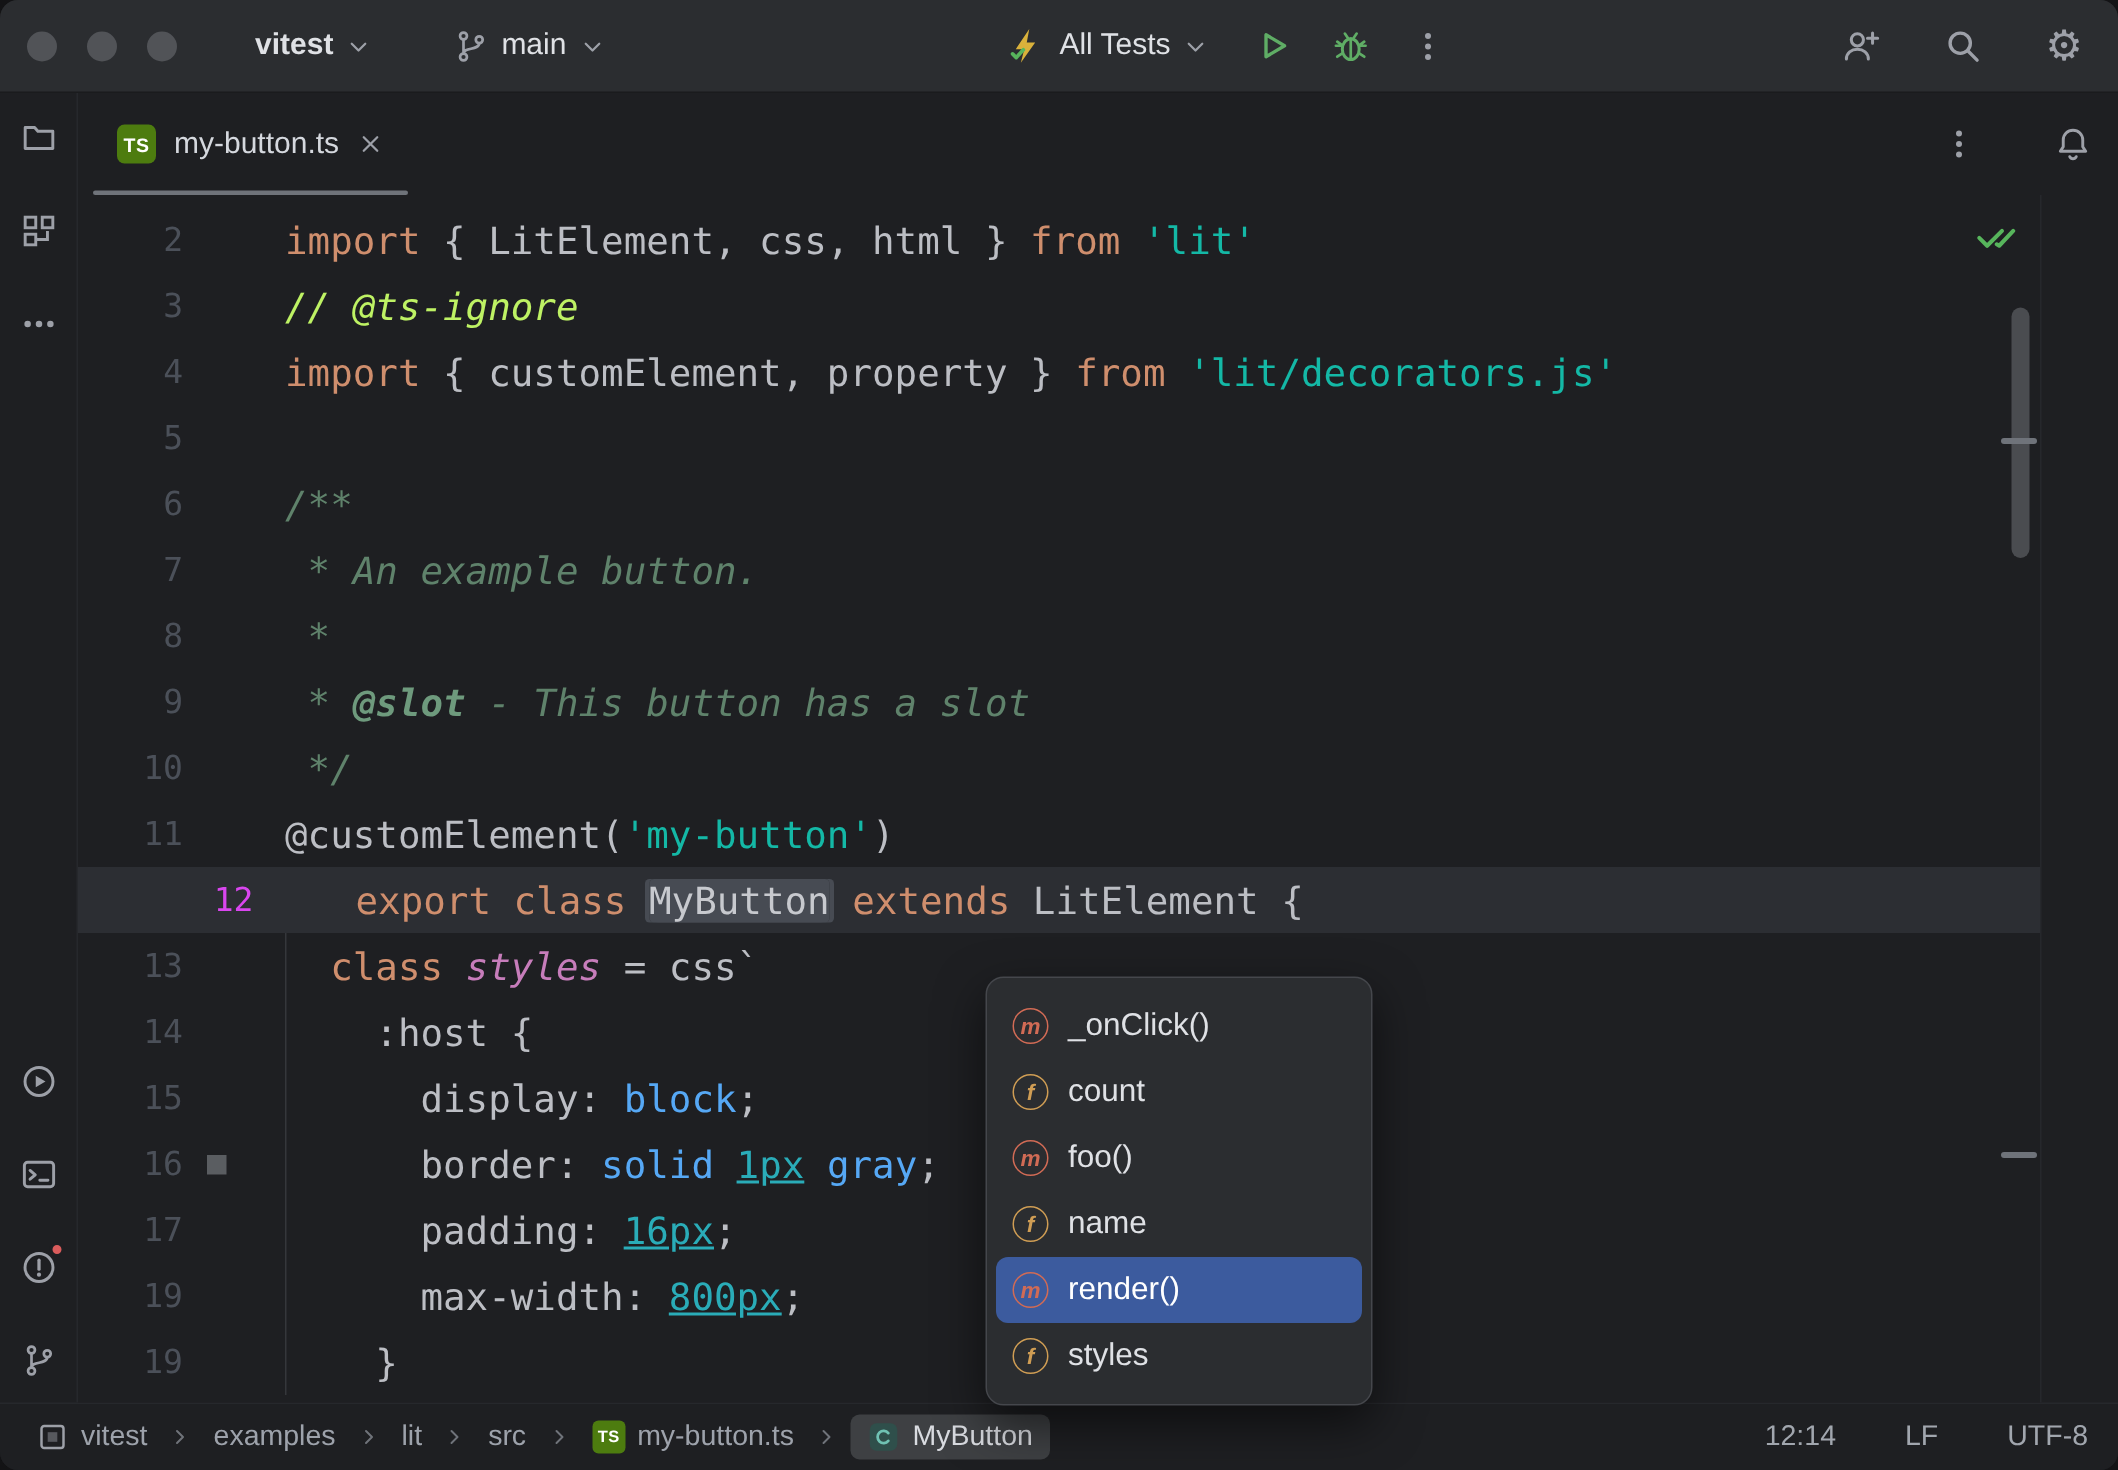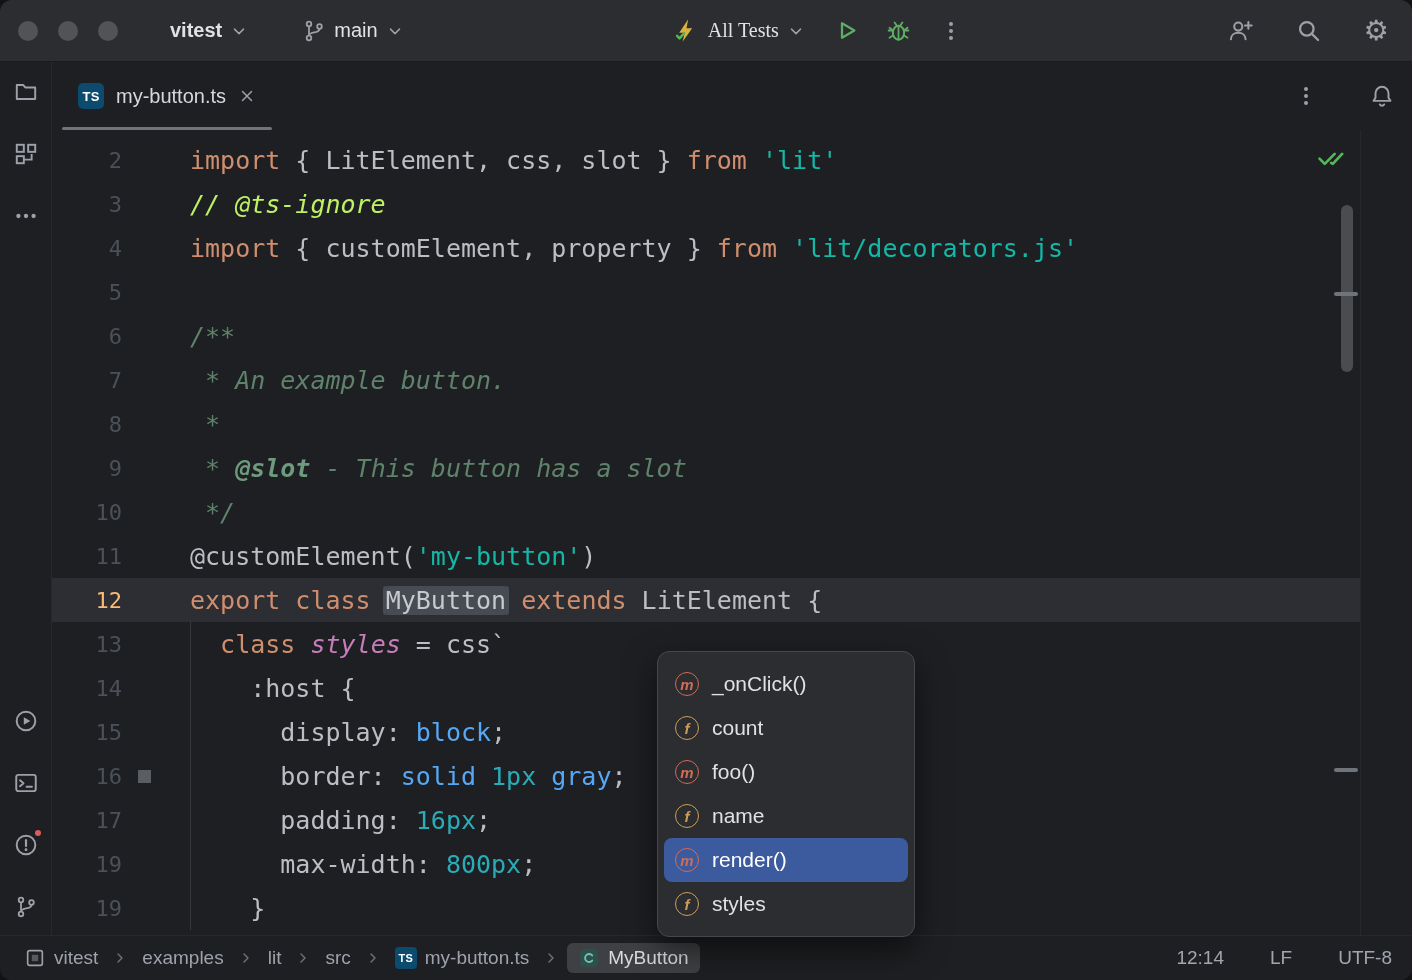--- a/index.html
+++ b/index.html
@@ -6,64 +6,64 @@
   html,body { width:1412px; height:980px; background:#131315; font-family:"Liberation Sans",sans-serif; overflow:hidden; }
   .window { position:relative; width:1412px; height:980px; background:#1e1f22; border-radius:12px; overflow:hidden; display:flex; flex-direction:column; }
 
   
   .titlebar { flex:0 0 62px; height:62px; background:#2b2d30; border-bottom:1px solid #1a1b1d; display:flex; align-items:center; padding:0 14px 0 18px; }
   .traffic { display:flex; gap:20px; margin-right:44px; }
   .light { width:20px; height:20px; border-radius:50%; background:#515357; }
   .tb-left { display:flex; align-items:center; gap:38px; }
   .tb-item { display:flex; align-items:center; gap:8px; color:#dfe1e5; font-size:20px; padding:6px 8px; border-radius:8px; }
   .project-name { font-weight:700; }
-  .tb-center { flex:1; display:flex; align-items:center; justify-content:center; gap:16px;font-family:Liberation Serif, serif; }
+  .tb-center { flex:1; display:flex; align-items:center; justify-content:center; gap:16px; }
   .tb-right { display:flex; align-items:center; gap:32px; padding-right:4px; }
   .tb-icon-btn { width:36px; height:36px; display:flex; align-items:center; justify-content:center; border-radius:8px; }
   .icon { display:inline-flex; align-items:center; justify-content:center; }
 
   
   .main { flex:1; display:flex; min-height:0; }
   .sidebar { width:52px; flex:0 0 52px; display:flex; flex-direction:column; justify-content:space-between; align-items:center; padding:10px 0 8px; border-right:1px solid #26282c; }
   .side-group { display:flex; flex-direction:column; gap:22px; align-items:center; }
   .side-btn { width:40px; height:40px; display:flex; align-items:center; justify-content:center; border-radius:8px; position:relative; }
   .badge-dot { position:absolute; top:3px; right:3px; width:10px; height:10px; border-radius:50%; background:#db5c5c; border:2px solid #1e1f22; }
 
   .content { flex:1; display:flex; flex-direction:column; min-width:0; }
 
   
   .tabbar { flex:0 0 68px; height:68px; display:flex; align-items:center; background:#1e1f22; padding-left:8px; }
   .tab { position:relative; height:100%; display:flex; align-items:center; gap:12px; padding:0 18px; }
   .tab.active::after { content:""; position:absolute; left:2px; right:2px; bottom:0; height:3px; background:#6f737a; border-radius:2px; }
   .tab-label { color:#d5d8de; font-size:20px; }
-  .ts-badge { width:26px; height:26px; flex:0 0 26px; border-radius:5px; background:#0c4a6e; color:#fff; font-size:13px; font-weight:700; display:flex; align-items:center; justify-content:center; letter-spacing:.3px; }
+  .ts-badge { width:26px; height:26px; flex:0 0 26px; border-radius:5px; background:#4d7c0f; color:#fff; font-size:13px; font-weight:700; display:flex; align-items:center; justify-content:center; letter-spacing:.3px; }
   .ts-badge.small { width:22px; height:22px; flex:0 0 22px; font-size:11px; border-radius:4px; }
   .tab-right { margin-left:auto; display:flex; align-items:center; gap:40px; padding-right:12px; }
 
   
   .editor-row { flex:1; display:flex; min-height:0; }
   .editor { flex:1; position:relative; overflow:hidden; background:#1e1f22; }
   .right-stripe { width:52px; flex:0 0 52px; border-left:1px solid #26282c; }
   .code-lines { padding-top:8px; font-family:"DejaVu Sans Mono",monospace; font-size:25px; }
   .code-row { display:flex; height:44px; align-items:center; white-space:pre; }
   .code-row.current { background:#2c2e33; }
   .line-num { flex:0 0 70px; width:70px; text-align:right; color:#4b5059; font-size:22px; }
-  .code-row.current .line-num { color:#fdba74; }
+  .code-row.current .line-num { color:#d946ef;margin-left:47px; }
   .gutter-mark { flex:0 0 68px; width:68px; display:flex; align-items:center; padding-left:16px; }
   .line-marker { width:13px; height:13px; background:#5a5d61; }
   .code-text { flex:1; }
   .tok-kw { color:#cf8e6d; }
   .tok-id { color:#bcbec4; }
   .tok-str { color:#14b8a6; }
   .tok-cmt { color:#bef264; font-style:italic; }
   .tok-doc { color:#5f826b; font-style:italic; }
   .tok-doctag { color:#6e9a7d; font-style:italic; font-weight:700; }
   .tok-fld { color:#c77dbb; font-style:italic; }
   .tok-val { color:#56a8f5;margin-top:29px; }
-  .tok-num { color:#2aacb8; }
+  .tok-num { color:#2aacb8;text-decoration:underline; }
   .tok-hlid { color:#c7c9ce; background:#474b53; box-shadow:3px 0 0 #474b53,-3px 0 0 #474b53; border-radius:3px; }
   .indent-guide { position:absolute; left:138px; top:492px; width:1px; height:308px; background:#35373b; }
   .inspections { position:absolute; top:14px; right:16px; }
   .scroll-thumb { position:absolute; right:7px; top:75px; width:12px; height:167px; background:#4a4c50; border-radius:6px; }
   .scroll-mark { position:absolute; right:2px; width:24px; height:4px; border-radius:2px; background:#6f737a; }
   .scroll-mark.m1 { top:162px; }
   .scroll-mark.m2 { top:638px; }
 
   
   .popup { position:absolute; left:657px; top:651px; width:258px; background:#2b2d30; border:1px solid #45474c; border-radius:12px; box-shadow:0 12px 32px rgba(0,0,0,.55); padding:10px 6px; z-index:20; }
@@ -265,21 +265,21 @@
                 <path d="M12 3.5a6 6 0 016 6v4.2l1.8 2.8H4.2L6 13.7V9.5a6 6 0 016-6z" stroke="#9DA0A8" stroke-width="1.8" stroke-linejoin="round"></path>
                 <path d="M10 19.8a2.2 2.2 0 004 0" stroke="#9DA0A8" stroke-width="1.8" stroke-linecap="round"></path>
               </svg>
             </span>
         </div>
       </div>
 
       <div class="editor-row">
         <div class="editor">
           <div class="code-lines">
-              <div class="code-row"><span class="line-num">2</span><span class="gutter-mark"></span><span class="code-text"><span class="tok-kw">import</span><span class="tok-id"> { LitElement, css, slot } </span><span class="tok-kw">from</span><span class="tok-id"> </span><span class="tok-str">'lit'</span></span></div>
+              <div class="code-row"><span class="line-num">2</span><span class="gutter-mark"></span><span class="code-text"><span class="tok-kw">import</span><span class="tok-id"> { LitElement, css, html } </span><span class="tok-kw">from</span><span class="tok-id"> </span><span class="tok-str">'lit'</span></span></div>
               <div class="code-row"><span class="line-num">3</span><span class="gutter-mark"></span><span class="code-text"><span class="tok-cmt">// @ts-ignore</span></span></div>
               <div class="code-row"><span class="line-num">4</span><span class="gutter-mark"></span><span class="code-text"><span class="tok-kw">import</span><span class="tok-id"> { customElement, property } </span><span class="tok-kw">from</span><span class="tok-id"> </span><span class="tok-str">'lit/decorators.js'</span></span></div>
               <div class="code-row"><span class="line-num">5</span><span class="gutter-mark"></span><span class="code-text"></span></div>
               <div class="code-row"><span class="line-num">6</span><span class="gutter-mark"></span><span class="code-text"><span class="tok-doc">/**</span></span></div>
               <div class="code-row"><span class="line-num">7</span><span class="gutter-mark"></span><span class="code-text"><span class="tok-doc"> * An example button.</span></span></div>
               <div class="code-row"><span class="line-num">8</span><span class="gutter-mark"></span><span class="code-text"><span class="tok-doc"> *</span></span></div>
               <div class="code-row"><span class="line-num">9</span><span class="gutter-mark"></span><span class="code-text"><span class="tok-doc"> * </span><span class="tok-doctag">@slot</span><span class="tok-doc"> - This button has a slot</span></span></div>
               <div class="code-row"><span class="line-num">10</span><span class="gutter-mark"></span><span class="code-text"><span class="tok-doc"> */</span></span></div>
               <div class="code-row"><span class="line-num">11</span><span class="gutter-mark"></span><span class="code-text"><span class="tok-id">@customElement(</span><span class="tok-str">'my-button'</span><span class="tok-id">)</span></span></div>
               <div class="code-row current"><span class="line-num">12</span><span class="gutter-mark"></span><span class="code-text"><span class="tok-kw">export class</span><span class="tok-id"> </span><span class="tok-hlid">MyButton</span><span class="tok-id"> </span><span class="tok-kw">extends</span><span class="tok-id"> LitElement {</span></span></div>

